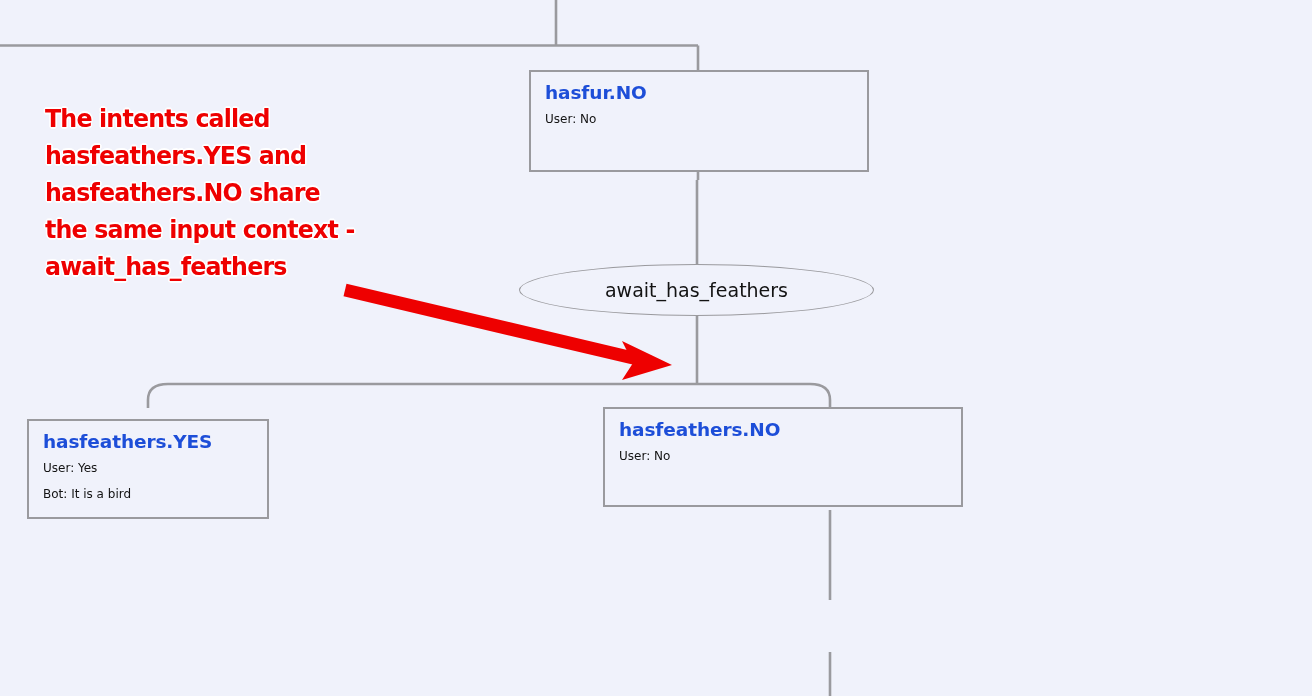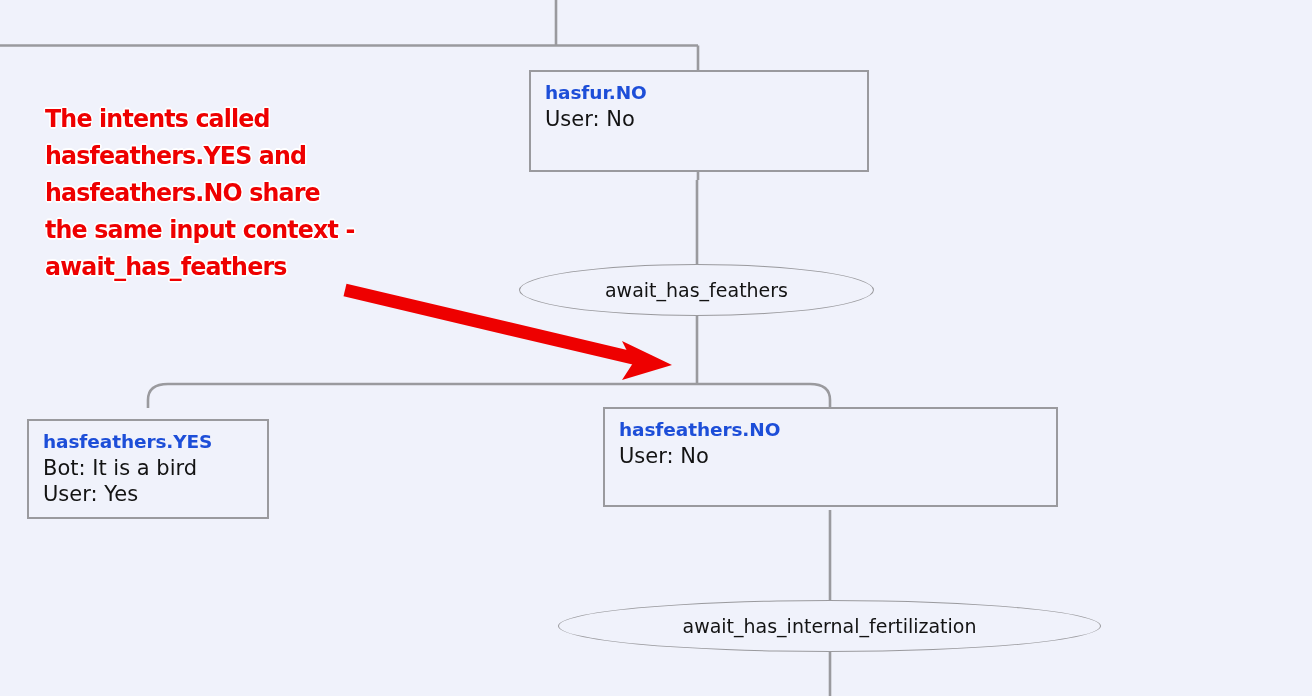--- a/index.html
+++ b/index.html
@@ -31,21 +31,21 @@
   }
   .node-intent {
     font-weight: bold;
     font-size: 18.5px;
     line-height: 26px;
     color: #1d4ed8;
     white-space: nowrap;
     letter-spacing: -0.1px;
   }
   .node-line {
-    font-size: 21px;
+    font-size: 12px;
     line-height: 26px;
     color: #131313;
     white-space: nowrap;
   }
   .ellipse-node {
     position: absolute;
     box-sizing: border-box;
     border: 1.6px solid #9a9a9e;
     border-radius: 50%;
     background: #f0f2fb;
@@ -120,32 +120,29 @@
     <div class="node-intent">hasfur.NO</div>
     <div class="node-line">User: No</div>
   </div>
 
   <div class="ellipse-node" style="left:519px; top:264px; width:355px; height:52px;">
     <span class="ellipse-label">await_has_feathers</span>
   </div>
 
   <div class="node-box" style="left:27px; top:419px; width:242px; height:100px;">
     <div class="node-intent">hasfeathers.YES</div>
+    <div class="node-line">User: Yes</div>
     <div class="node-line">Bot: It is a bird</div>
-    <div class="node-line">User: Yes</div>
   </div>
 
-  <div class="node-box" style="left:603px; top:407px; width:455px; height:100px;">
+  <div class="node-box" style="left:603px; top:407px; width:360px; height:100px;">
     <div class="node-intent">hasfeathers.NO</div>
     <div class="node-line">User: No</div>
   </div>
 
-  <div class="ellipse-node" style="left:558px; top:600px; width:543px; height:52px;">
-    <span class="ellipse-label">await_has_internal_fertilization</span>
-  </div>
 
   <div id="annotation">
     <div class="anno-line">The intents called</div>
     <div class="anno-line">hasfeathers.YES and</div>
     <div class="anno-line">hasfeathers.NO share</div>
     <div class="anno-line">the same input context -</div>
     <div class="anno-line">await_has_feathers</div>
   </div>
 
   <svg id="arrow" viewBox="0 0 360 115">

